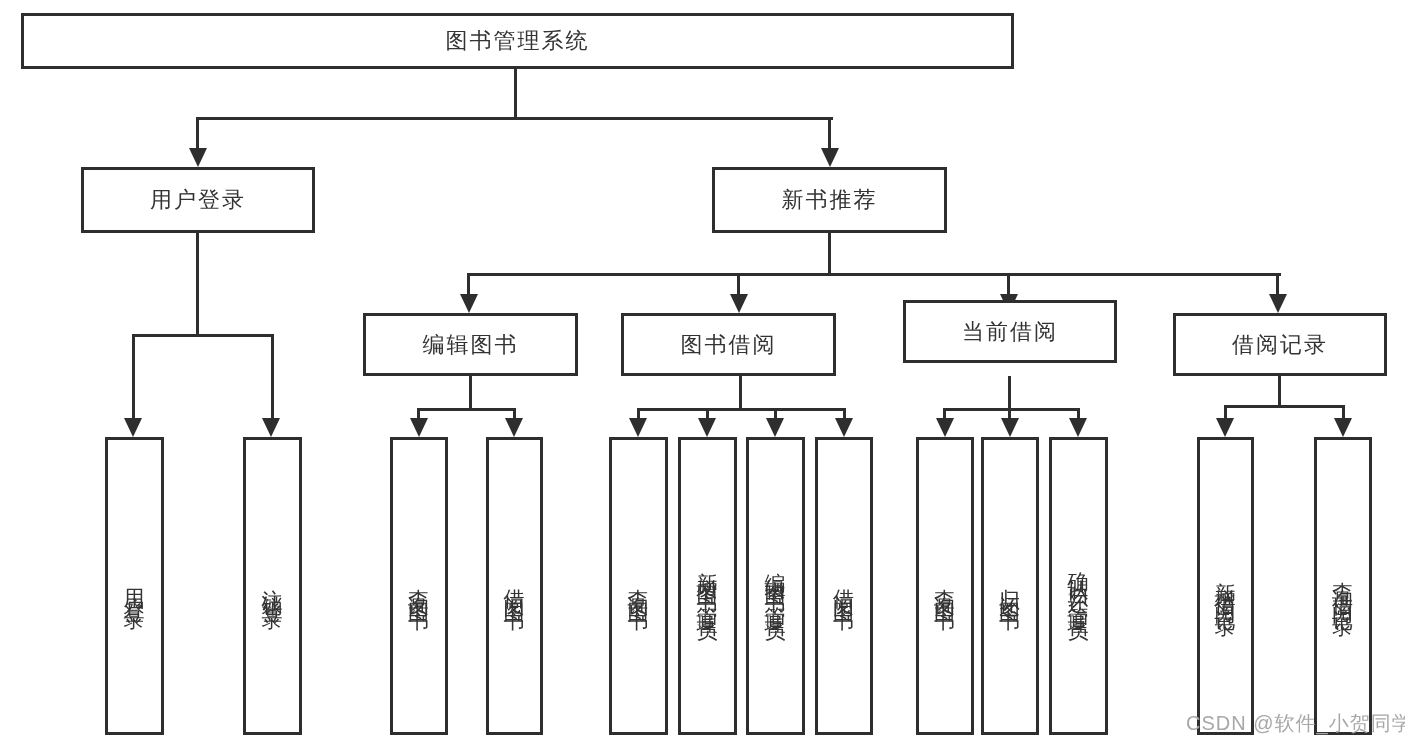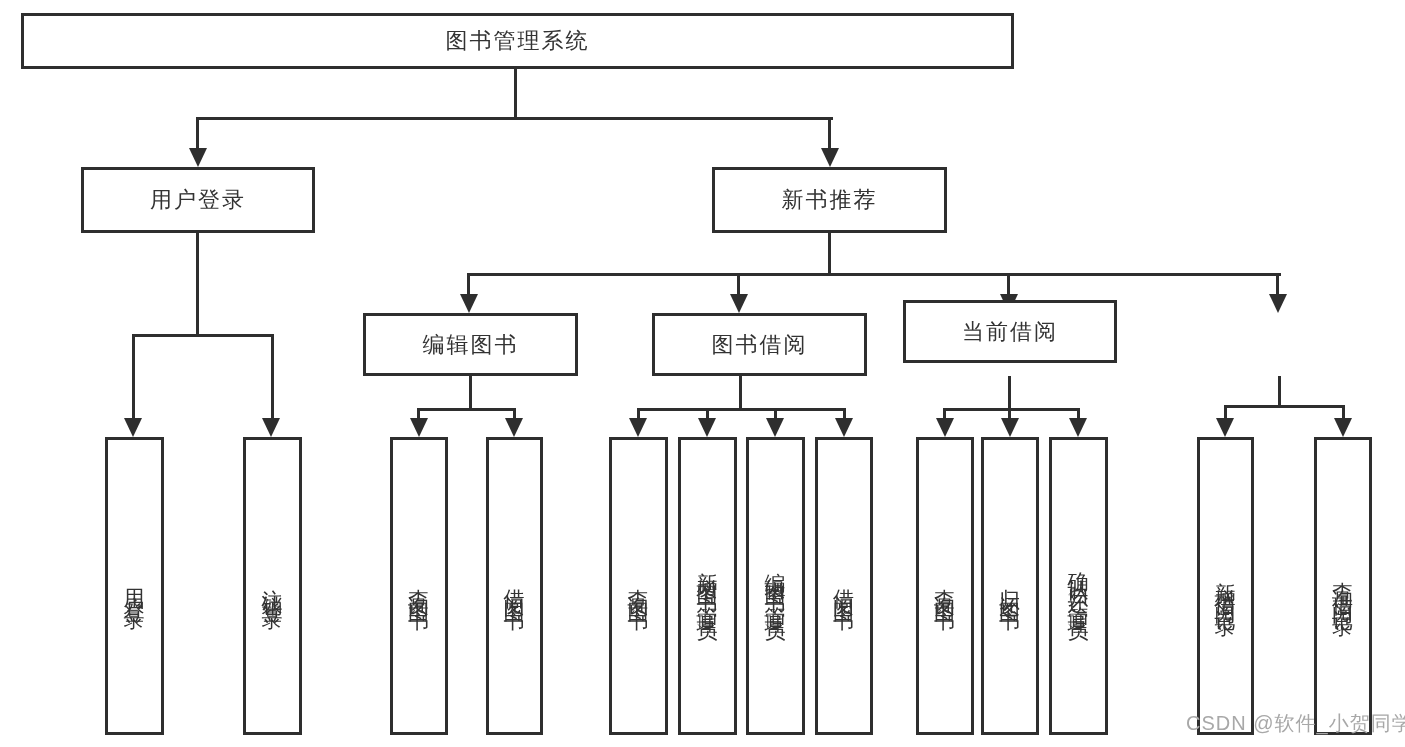--- a/index.html
+++ b/index.html
@@ -40,25 +40,28 @@
   <div class="box" style="left:81px;top:167px;width:234px;height:66px">
     <span class="lbl">用户登录</span>
   </div>
   <div class="box" style="left:712px;top:167px;width:235px;height:66px">
     <span class="lbl">新书推荐</span>
   </div>
 
   <div class="box" style="left:363px;top:313px;width:215px;height:63px">
     <span class="lbl">编辑图书</span>
   </div>
-  <div class="box" style="left:652px;top:313px;width:215px;height:63px">
+  <div class="box" style="left:621px;top:313px;width:215px;height:63px">
     <span class="lbl">图书借阅</span>
   </div>
   <div class="box" style="left:903px;top:300px;width:214px;height:63px">
     <span class="lbl">当前借阅</span>
+  </div>
+  <div class="box" style="left:1173px;top:313px;width:214px;height:63px">
+    <span class="lbl">借阅记录</span>
   </div>
 
   <div class="box vbox" style="left:105px;top:437px;width:59px;height:298px">
     <span class="lbl">用户登录</span>
   </div>
   <div class="box vbox" style="left:243px;top:437px;width:59px;height:298px">
     <span class="lbl">注销登录</span>
   </div>
 
   <div class="box vbox" style="left:390px;top:437px;width:58px;height:298px">

